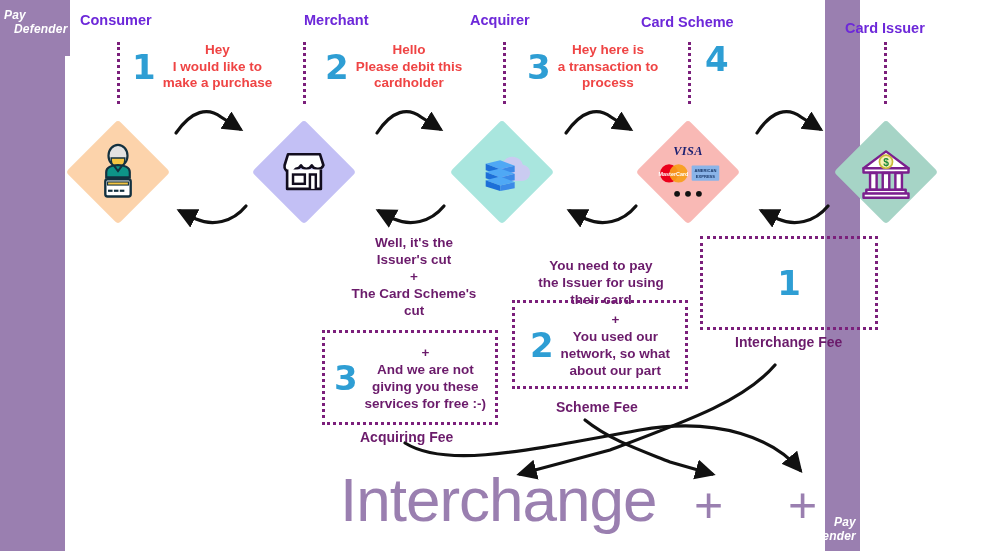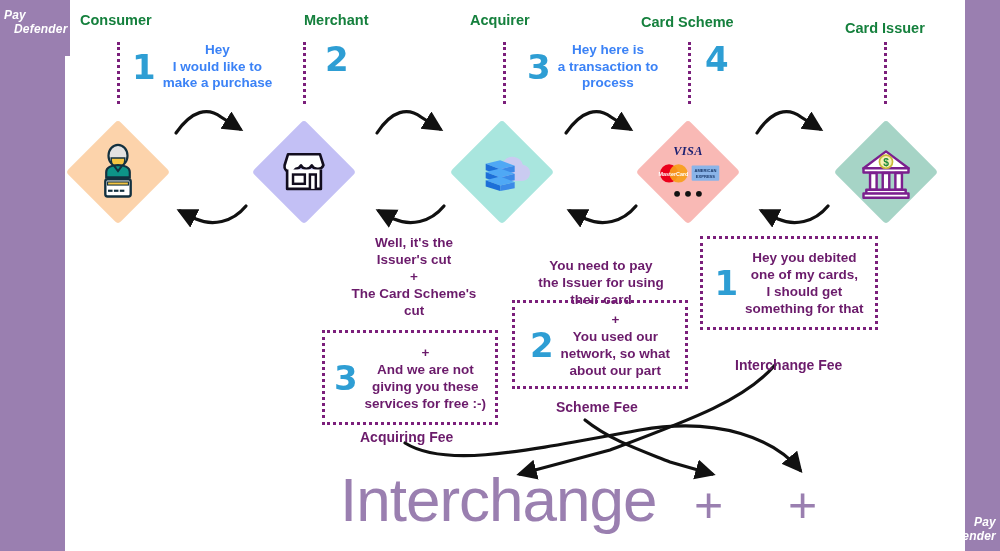--- a/index.html
+++ b/index.html
@@ -3,61 +3,61 @@
 <meta charset="utf-8">
 <style>
   html,body{margin:0;padding:0;}
   body{
     width:1000px;height:551px;
     background:#ffffff;
     font-family:"Liberation Sans", sans-serif;
     overflow:hidden;
     position:relative;
   }
-  .stage{position:absolute;inset:0;width:1000px;height:551px;}
+  .stage{position:absolute;inset:0;width:860px;height:551px;}
 
   
   .band{position:absolute;background:#9a7fb0;}
   .band-left{left:0;top:0;width:65px;height:551px;}
   .band-right{right:0;top:0;width:35px;height:551px;}
   .band-right-foot{right:0;bottom:0;width:70px;height:56px;background:#9a7fb0;}
   .wm{
     position:absolute;color:#ffffff;font-style:italic;font-weight:bold;
     font-size:12px;line-height:14px;letter-spacing:.2px;
     font-family:"Liberation Sans", sans-serif;z-index:6;
   }
   .wm-tl{left:4px;top:8px;}
   .wm-br{right:4px;bottom:8px;text-align:right;}
   .wm i{display:block;font-style:italic;}
   .wm .l2{padding-left:10px;}
 
   
   .actor-label{
     position:absolute;top:12px;
-    font-size:14.5px;font-weight:bold;color:#15803d;
+    font-size:14.5px;font-weight:bold;color:#6d28d9;
     white-space:nowrap;
   }
 
   
   .vdots{
     position:absolute;width:0;top:42px;height:62px;
     border-left:3px dotted #7b1f7b;
   }
 
   
   .msg{
     position:absolute;display:flex;align-items:center;gap:7px;
     top:42px;
   }
   .msg .num{
     font-size:34px;font-weight:bold;color:#2e9ed4;line-height:1;
     font-family:"DejaVu Sans", sans-serif;
   }
   .msg .txt{
-    font-size:13.5px;font-weight:bold;color:#3b82f6;line-height:16.5px;
+    font-size:13.5px;font-weight:bold;color:#ef4444;line-height:16.5px;
     text-align:center;white-space:pre-line;
   }
 
   
   .diamond{
     position:absolute;width:74px;height:74px;
     transform:rotate(45deg);
     border-radius:4px;
   }
   .diamond-wrap{position:absolute;width:104px;height:104px;}
@@ -131,20 +131,23 @@
   <div class="vdots" style="left:884px;"></div>
 
   <div class="msg" style="left:132px;">
     <div class="num">1</div>
     <div class="txt">Hey
 I would like to
 make a purchase</div>
   </div>
   <div class="msg" style="left:325px;">
     <div class="num">2</div>
+    <div class="txt">Hello
+Please debit this
+cardholder</div>
   </div>
   <div class="msg" style="left:527px;">
     <div class="num">3</div>
     <div class="txt">Hey here is
 a transaction to
 process</div>
   </div>
   <div class="msg" style="left:705px;">
     <div class="num">4</div>
   </div>
@@ -294,24 +297,20 @@
     <div class="num">2</div>
     <div class="txt">+
 You used our
 network, so what
 about our part</div>
   </div>
   <div class="feename" style="left:556px;top:399px;">Scheme Fee</div>
 
   <div class="boxed" style="left:700px;top:236px;width:178px;height:94px;">
     <div class="num">1</div>
-    <div class="txt">Hey you debited
-one of my cards,
-I should get
-something for that</div>
-  </div>
-  <div class="feename" style="left:735px;top:357px;">Interchange Fee</div>
+  </div>
+  <div class="feename" style="left:735px;top:334px;">Interchange Fee</div>
 
   <div class="bigword" id="interchange-word">Interchange</div>
   <div class="plus" style="left:694px;top:480px;">+</div>
   <div class="plus" style="left:788px;top:480px;">+</div>
 
 </div>
 
 </body></html>

